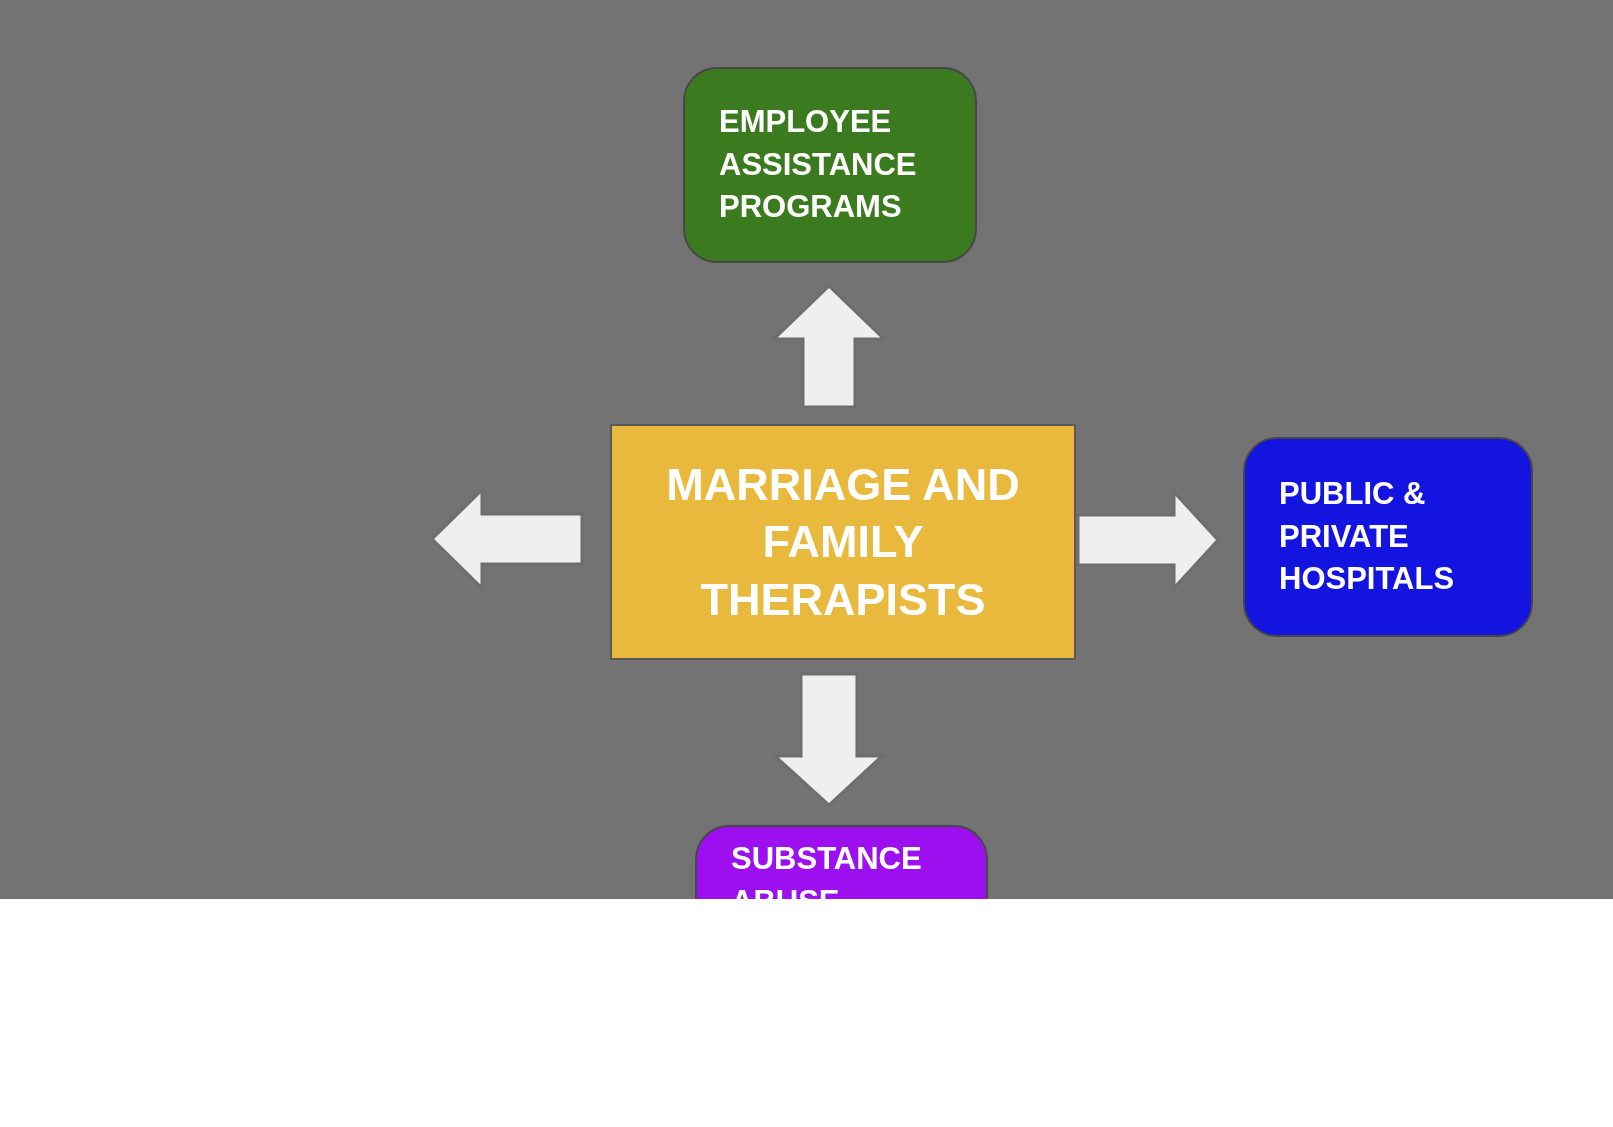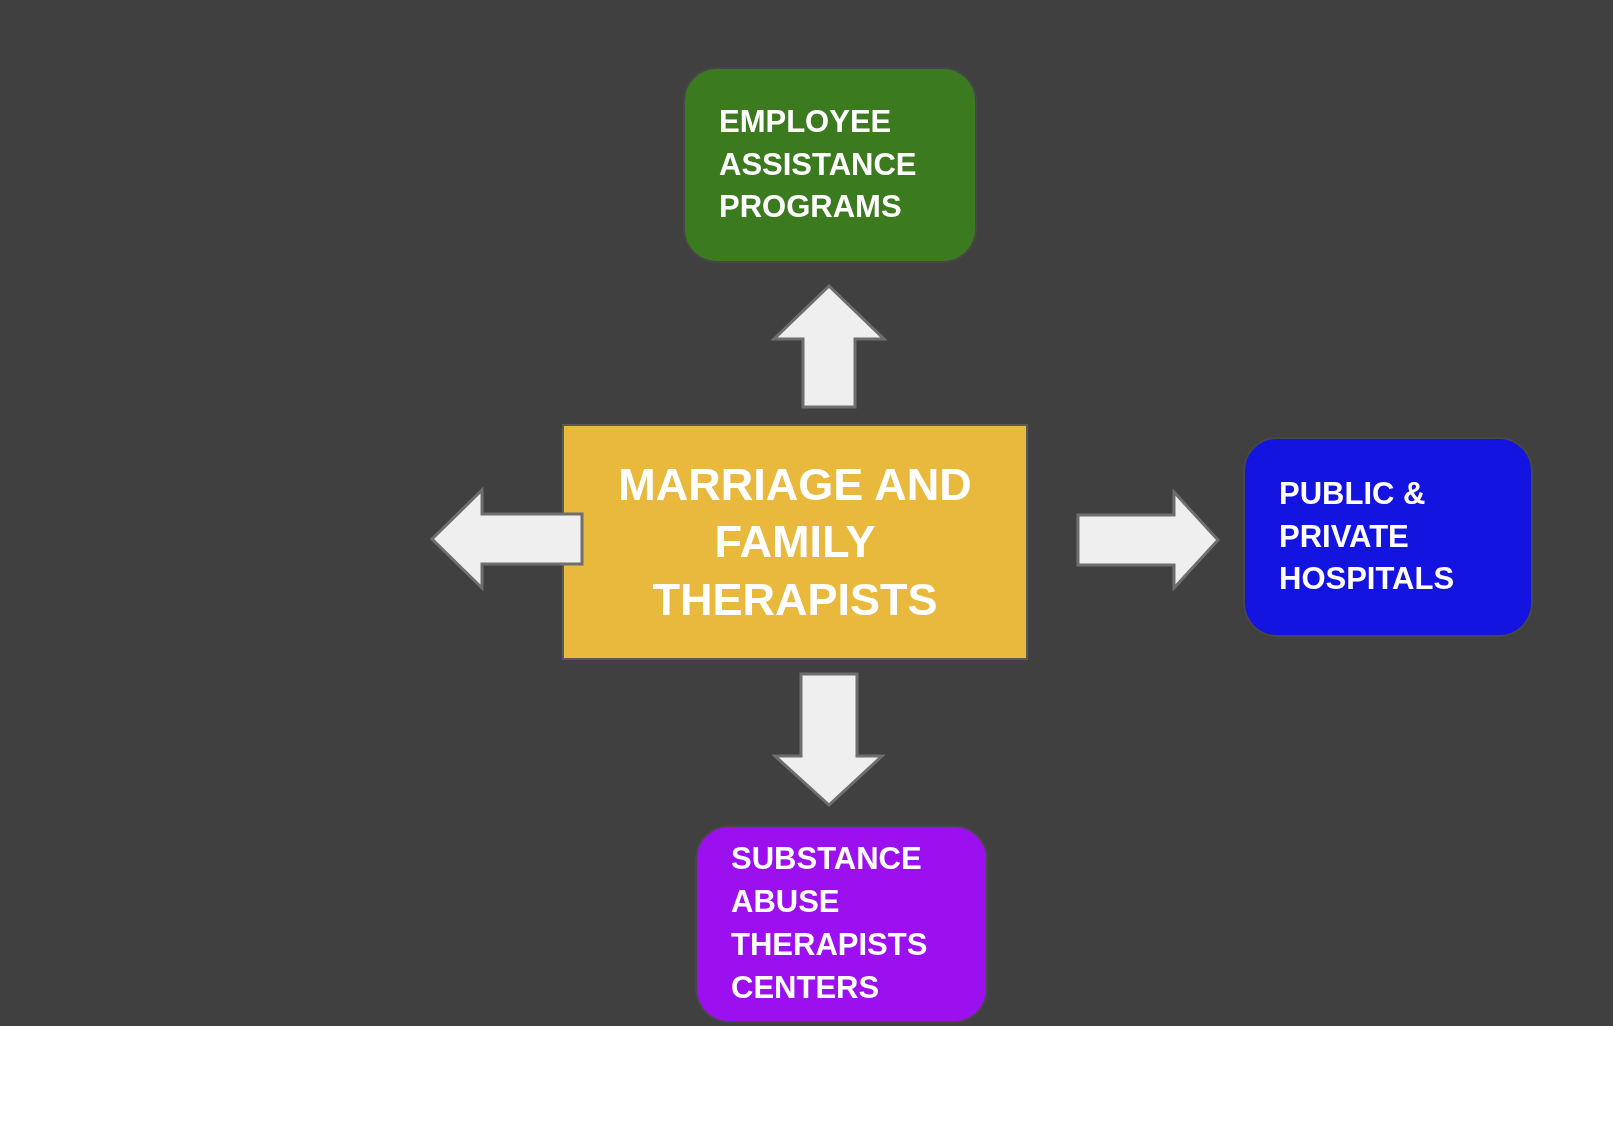--- a/index.html
+++ b/index.html
@@ -4,22 +4,22 @@
 <style>
   html, body {
     margin: 0;
     padding: 0;
     background: #ffffff;
     font-family: "Liberation Sans", sans-serif;
   }
   #canvas {
     position: relative;
     width: 1613px;
-    height: 1026px;
-    background: #404040;
+    height: 899px;
+    background: #737373;
     overflow: hidden;
   }
   .node {
     position: absolute;
     display: flex;
     align-items: center;
     box-sizing: border-box;
     border: 2px solid #474747;
     color: #ffffff;
     font-weight: bold;
@@ -79,21 +79,21 @@
 HOSPITALS</span>
   </div>
 
   <div class="node rounded spoke-label" id="bottom-node" style="left: 695px; top: 825px; width: 293px; height: 198px; background-color: rgb(156, 16, 240);">
     <span class="node-label">SUBSTANCE
 ABUSE
 THERAPISTS
 CENTERS</span>
   </div>
 
-  <div class="node" id="center-node" style="left: 562px; top: 424px; width: 466px; height: 236px; background-color: rgb(233, 185, 61);">
+  <div class="node" id="center-node" style="left: 610px; top: 424px; width: 466px; height: 236px; background-color: rgb(233, 185, 61);">
     <span class="node-label">MARRIAGE AND
 FAMILY
 THERAPISTS</span>
   </div>
 
   <div class="arrow" style="left:771px; top:283px; width:116px; height:127px;">
     <svg viewBox="0 0 116 127" xmlns="http://www.w3.org/2000/svg">
       <polygon points="58,3 113,56 84,56 84,124 32,124 32,56 3,56" style="fill: rgb(239, 239, 239); stroke: rgb(110, 110, 110);"></polygon>
     </svg>
   </div>

